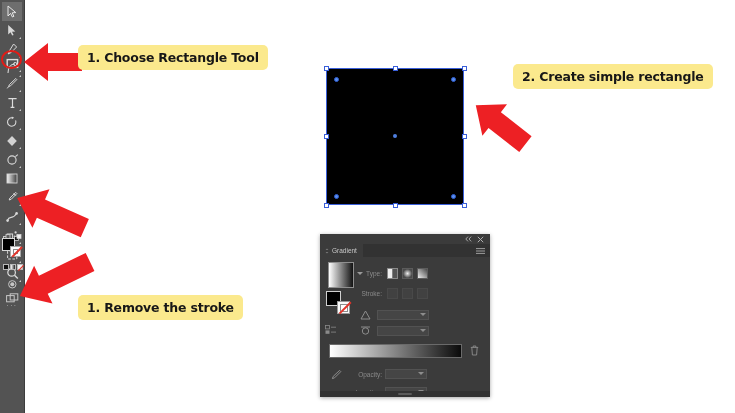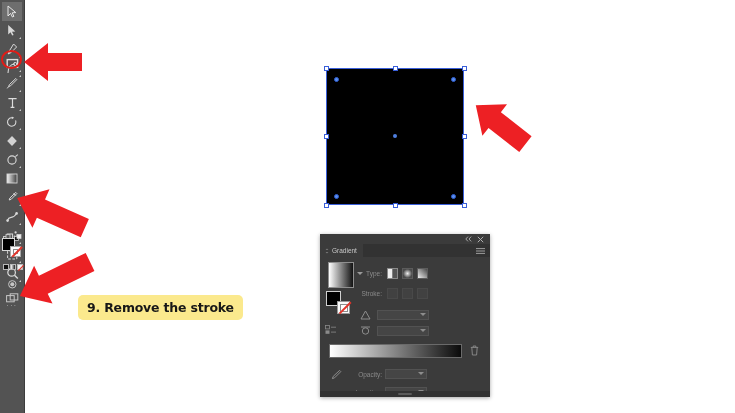--- a/index.html
+++ b/index.html
@@ -491,39 +491,41 @@
     <div class="panel-footer">
       <div class="footer-grip"></div>
     </div>
   </div>
 
   <div class="arrow" style="left:22px;top:41px">
     <svg width="62" height="42" viewBox="0 0 62 42">
       <path d="M2 21 L26 2 L26 12 L60 12 L60 30 L26 30 L26 40 Z" fill="#ED2024"></path>
     </svg>
   </div>
+  <div class="callout" style="left:78px;top:45px;height:25px">1. Choose Rectangle Tool</div>
 
   <div class="arrow" style="left:466px;top:96px">
     <svg width="70" height="58" viewBox="0 0 70 58">
       <g transform="rotate(38 35 29)">
         <path d="M3 29 L27 9 L27 19 L66 19 L66 39 L27 39 L27 49 Z" fill="#ED2024"></path>
       </g>
     </svg>
   </div>
+  <div class="callout" style="left:513px;top:64px;height:25px">2. Create simple rectangle</div>
 
   <div class="arrow" style="left:10px;top:182px">
     <svg width="82" height="62" viewBox="0 0 82 62">
       <g transform="rotate(24 41 31)">
         <path d="M4 31 L30 10 L30 21 L78 21 L78 41 L30 41 L30 52 Z" fill="#ED2024"></path>
       </g>
     </svg>
   </div>
 
   <div class="arrow" style="left:12px;top:248px">
     <svg width="86" height="62" viewBox="0 0 86 62">
       <g transform="rotate(-26 43 31)">
         <path d="M4 31 L30 10 L30 21 L82 21 L82 41 L30 41 L30 52 Z" fill="#ED2024"></path>
       </g>
     </svg>
   </div>
-  <div class="callout" style="left:78px;top:295px;height:25px">9. Remove the stroke</div>
+  <div class="callout" style="left:78px;top:295px;height:25px">1. Remove the stroke</div>
 
 </div>
 
 </body></html>

